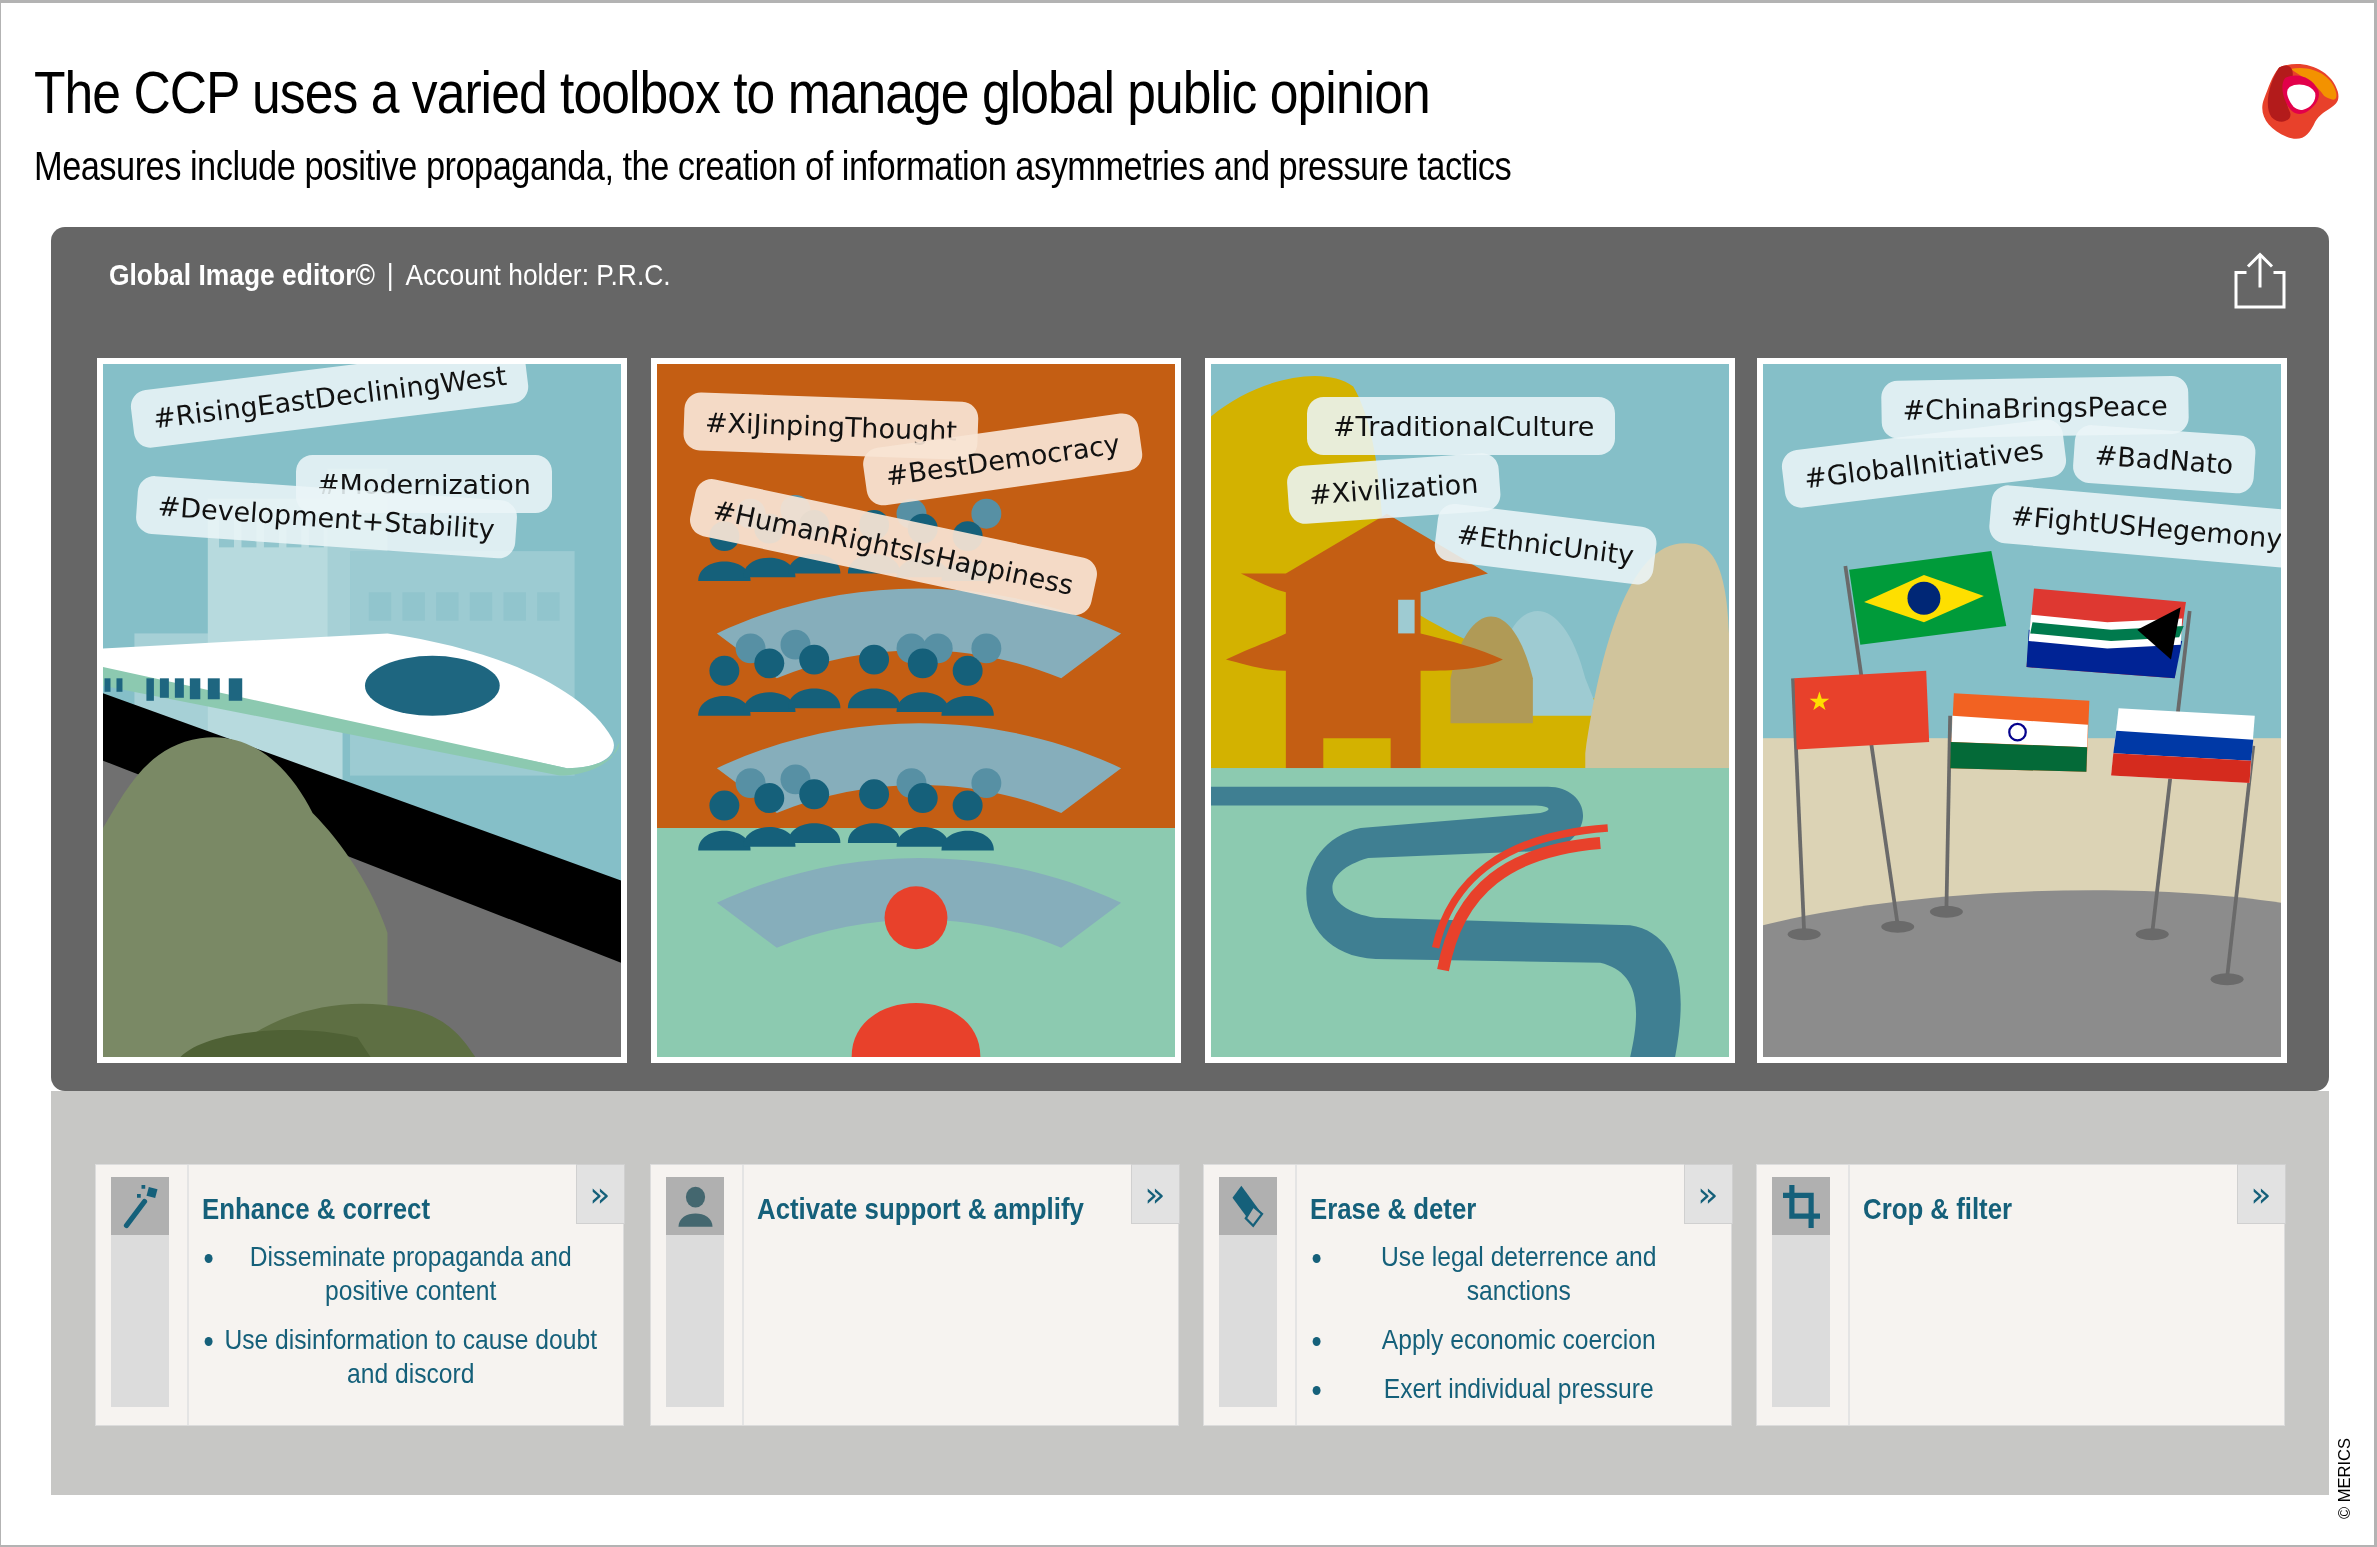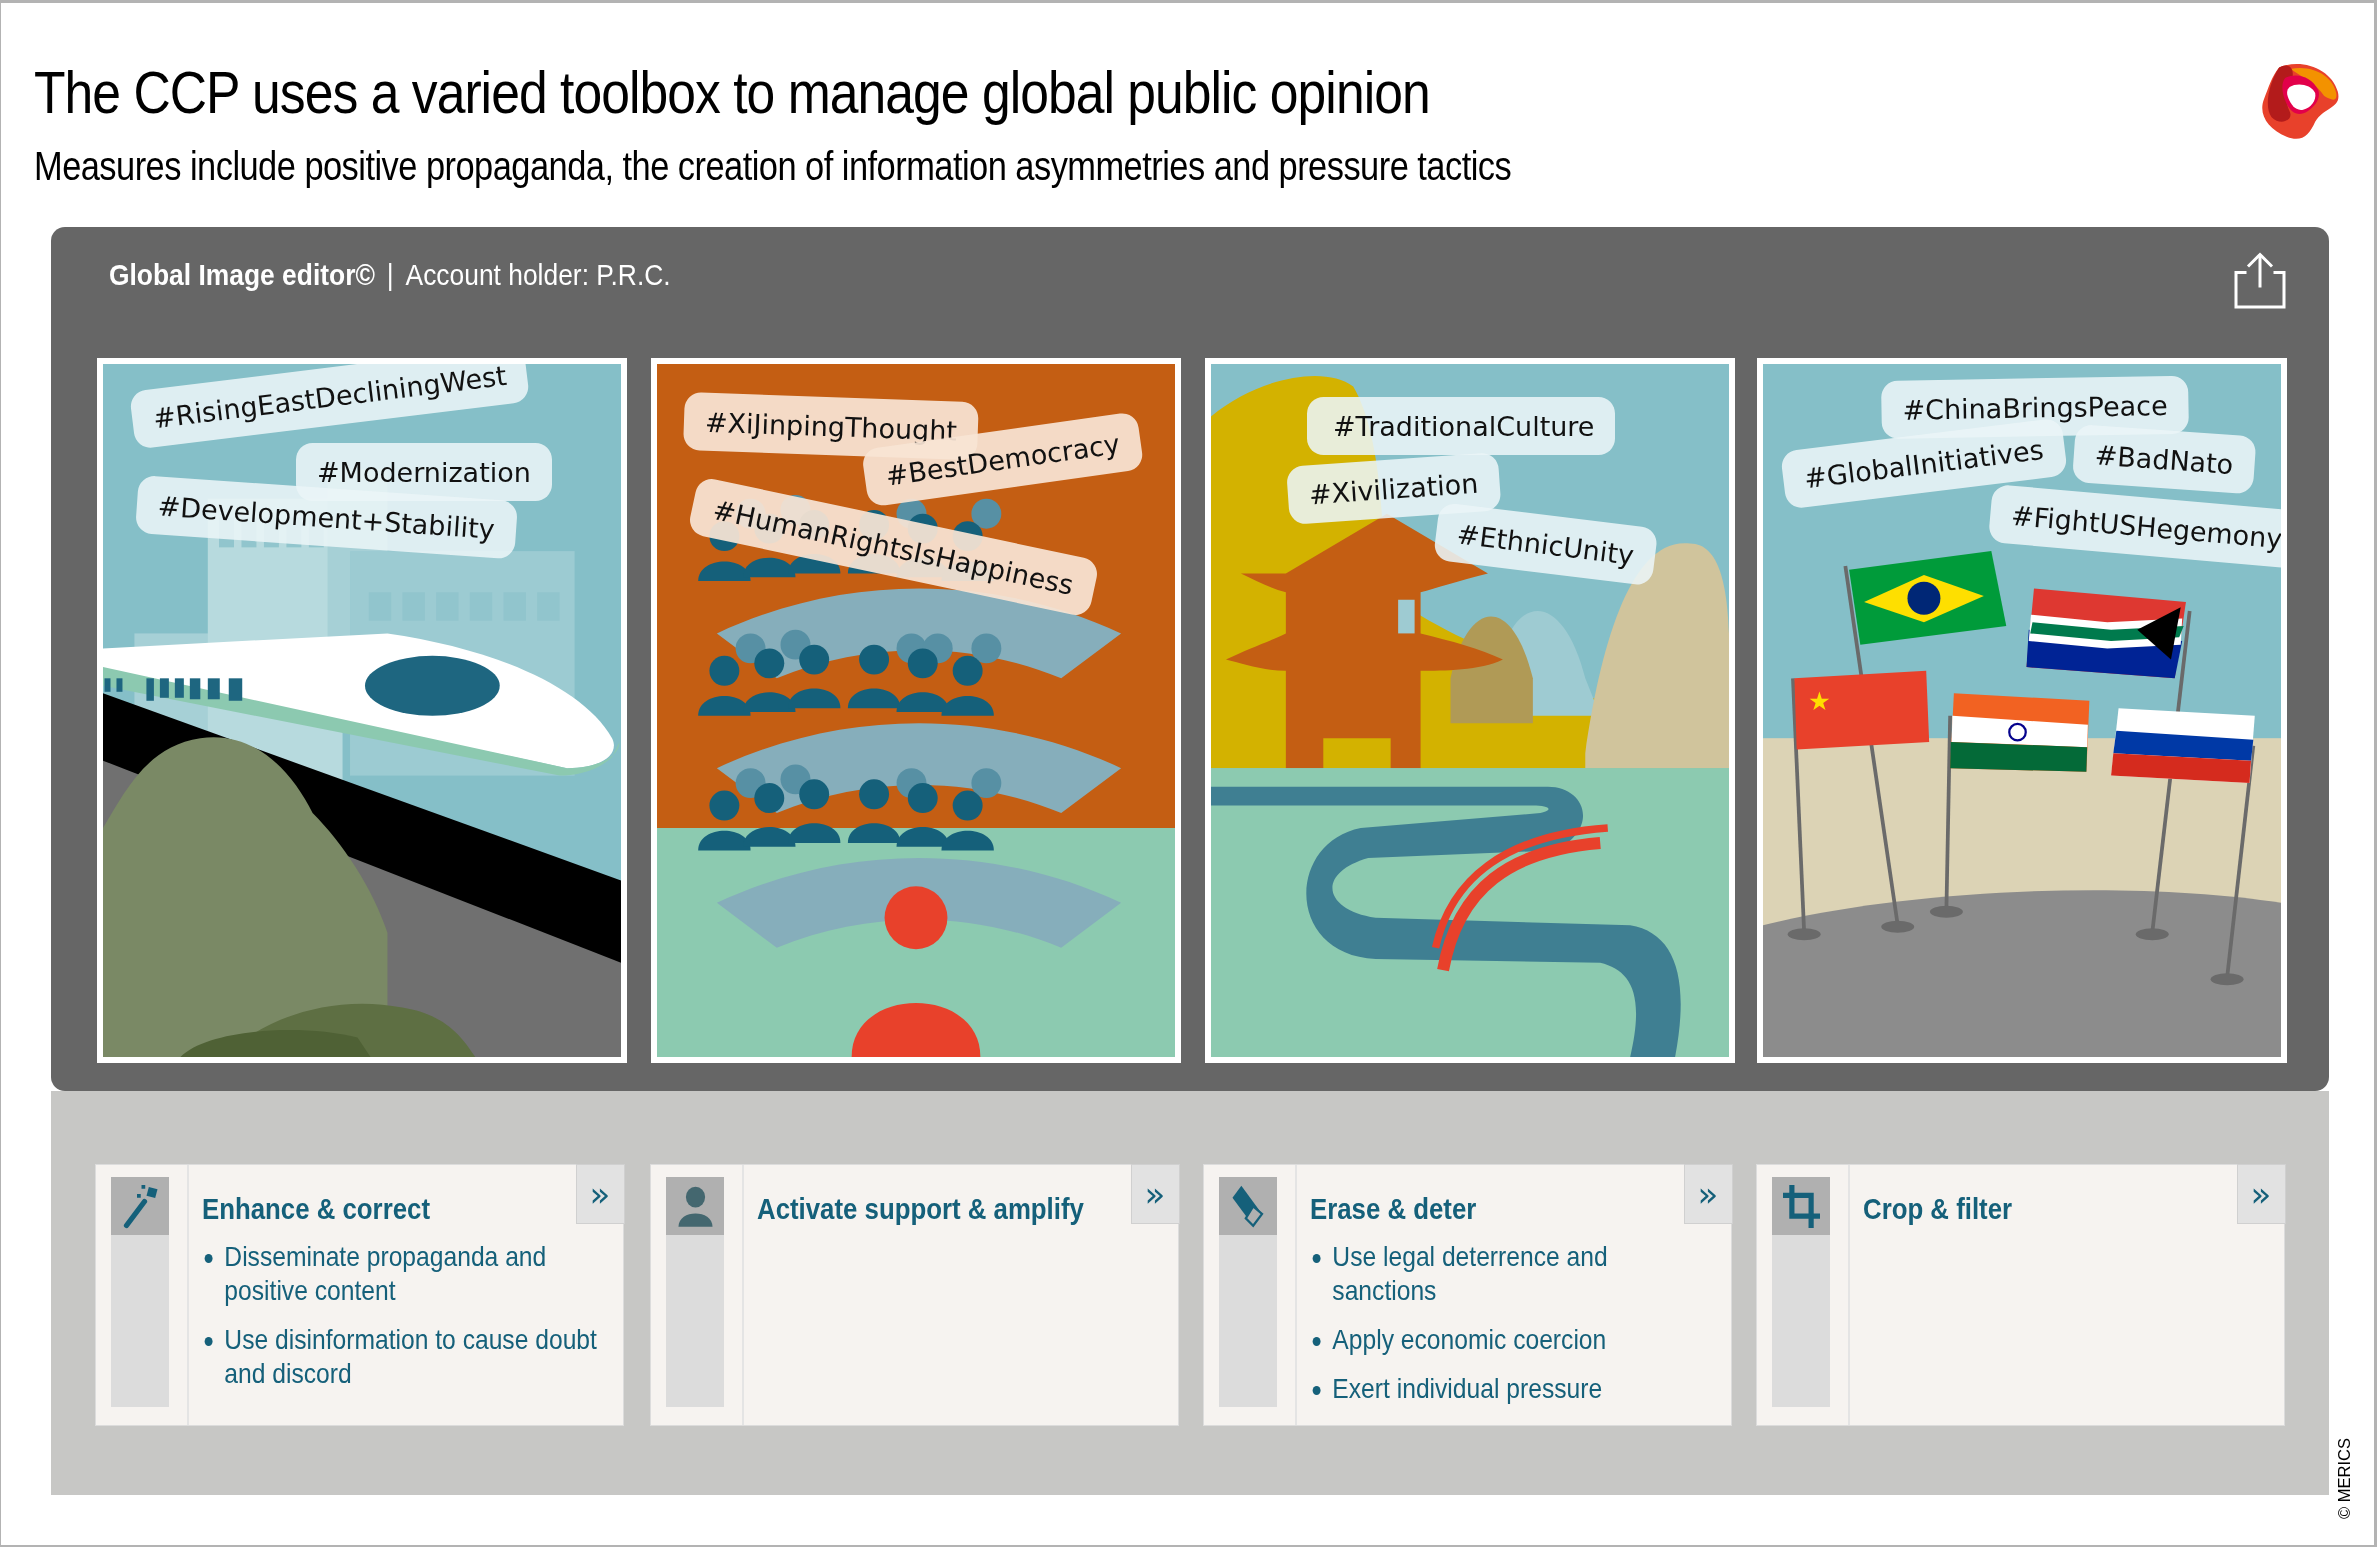--- a/index.html
+++ b/index.html
@@ -18,21 +18,21 @@
   .imgcard svg{position:absolute;left:0;top:0;width:100%;height:100%;}
   .tag{position:absolute;background:rgba(235,245,247,0.88);border-radius:16.5px;color:#111;font-family:"DejaVu Sans",sans-serif;font-size:27px;padding:13.5px 21px;white-space:nowrap;}
   .tag.peach{background:rgba(247,228,212,0.93);}
   .tools{position:absolute;left:51px;top:1091px;width:2278px;height:404px;background:#c7c7c5;}
   .tool{position:absolute;top:73px;width:529px;height:262px;background:#f6f3f0;border:1.5px solid #dcdcdc;box-sizing:border-box;}
   .tool .iconcol{position:absolute;left:15px;top:12px;width:58px;height:230px;background:#dcdcdc;}
   .tool .iconbox{position:absolute;left:0;top:0;width:58px;height:58px;background:#b0b0b0;display:flex;align-items:center;justify-content:center;}
   .tool .divider{position:absolute;left:91px;top:0;width:2.2px;height:100%;background:#e4e4e4;}
   .tool .chev{position:absolute;right:-1.5px;top:-1.5px;width:49px;height:60px;background:#e2e2e2;border:1.5px solid #d0d0d0;box-sizing:border-box;color:#15607a;font-size:34px;display:flex;align-items:center;justify-content:center;cursor:pointer;font-family:"DejaVu Sans",sans-serif;}
   .tool h3{position:absolute;left:106px;top:27px;margin:0;font-size:30px;font-weight:bold;color:#15607a;transform:scaleX(0.86);transform-origin:left top;white-space:nowrap;}
-  .tool ul{position:absolute;left:106px;top:75px;margin:0;padding:0;list-style:none;width:449px;}
+  .tool ul{position:absolute;left:106px;top:75px;margin:0;padding:0;list-style:none;width:449px;text-align:center;}
   .tool li{position:relative;padding-left:25.4px;font-size:28px;line-height:34px;color:#15607a;margin-bottom:15px;transform:scaleX(0.88);transform-origin:left top;}
   .tool li::before{content:"";position:absolute;left:3px;top:13.5px;width:9px;height:9px;border-radius:50%;background:#15607a;}
   .merics{position:absolute;left:2335px;top:1519px;transform:rotate(-90deg);transform-origin:left top;font-size:16.5px;color:#000;white-space:nowrap;}
 </style>
 </head>
 <body>
 
 <div class="frame"></div>
 
 <div class="title">The CCP uses a varied toolbox to manage global public opinion</div>
@@ -91,21 +91,21 @@
             <rect x="96" y="420" width="12" height="26"></rect>
             <rect x="116" y="420" width="14" height="28"></rect>
             <rect x="140" y="420" width="16" height="28"></rect>
             <rect x="168" y="420" width="18" height="30"></rect>
           </g>
         <path d="M0 930 L0 620 C30 570,60 510,130 500 C200 490,250 540,280 600 C320 640,360 700,380 760 L380 930 Z" fill="#7a8965"></path>
         <path d="M160 930 C200 880,300 840,400 860 C460 870,480 900,500 930 Z" fill="#5e6f43"></path>
         <path d="M100 930 C130 890,260 880,340 900 L360 930 Z" fill="#4f6135"></path>
       </svg>
       <div class="tag" style="left:26px;top:28.4px;transform:rotate(-7deg);transform-origin:left top;">#RisingEastDecliningWest</div>
-      <div class="tag" style="left:193px;top:79px;">#Modernization</div>
+      <div class="tag" style="left:193px;top:91px;">#Modernization</div>
       <div class="tag" style="left:36px;top:111px;transform:rotate(4deg);transform-origin:left top;">#Development+Stability</div>
     </div>
   </div>
 
   <div class="imgcard" style="left:600px;">
     <div class="scene">
       <svg viewBox="0 0 692 926" preserveAspectRatio="none">
         <rect width="692" height="926" fill="#c45e13"></rect>
         <rect y="620" width="692" height="306" fill="#8ccab0"></rect>
         <g id="row">

